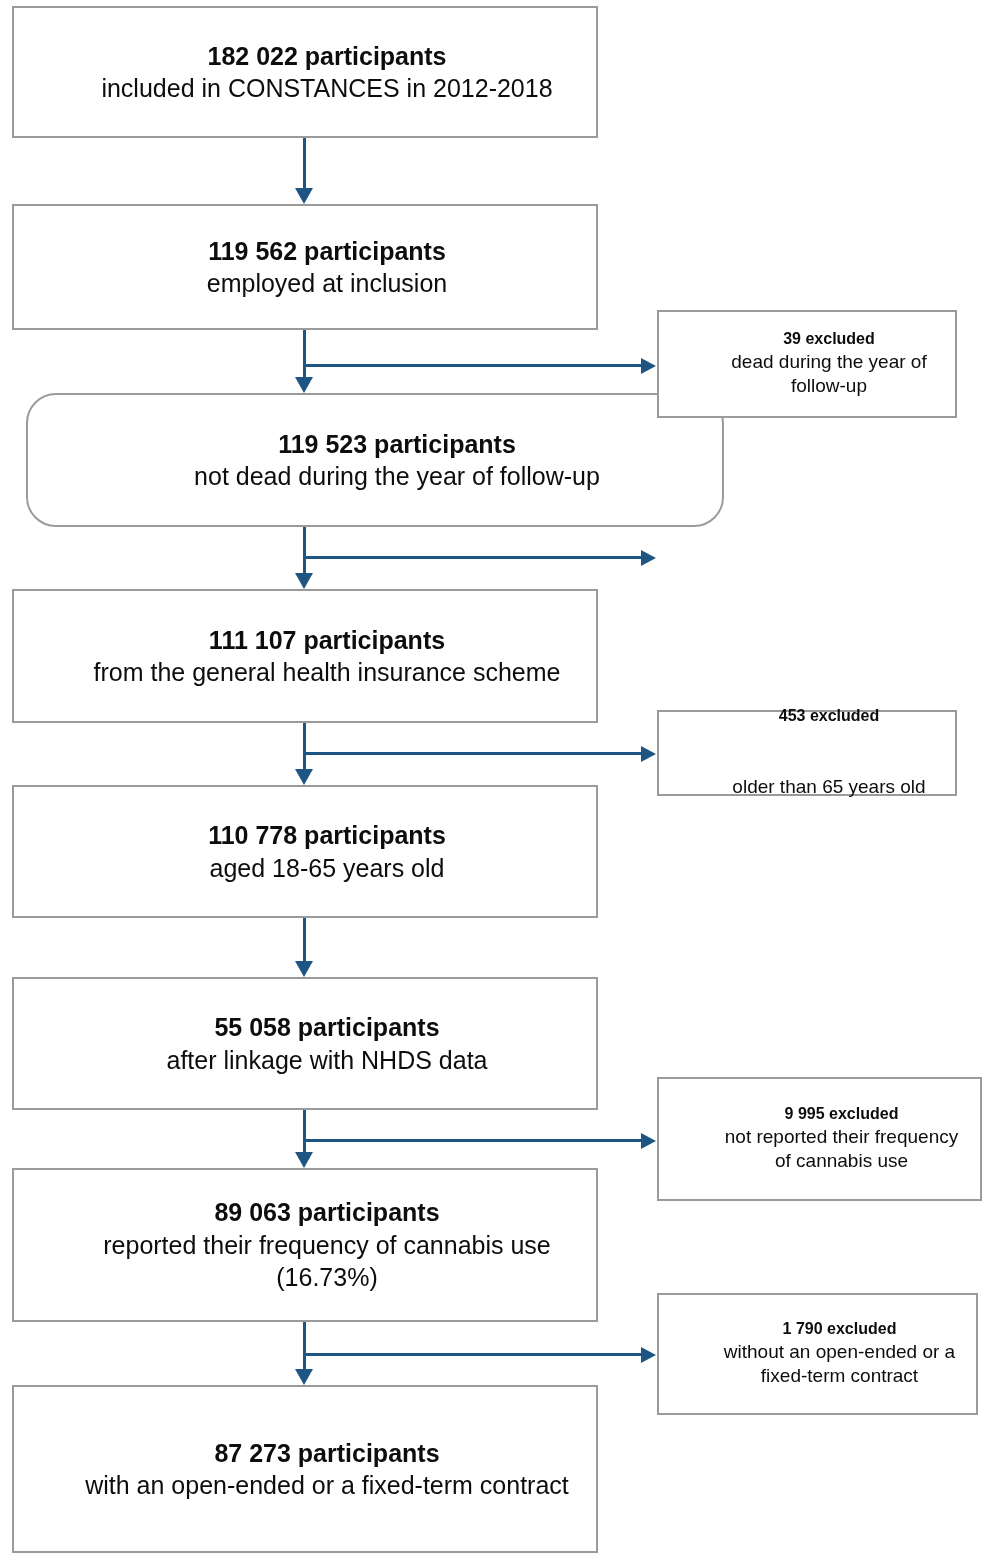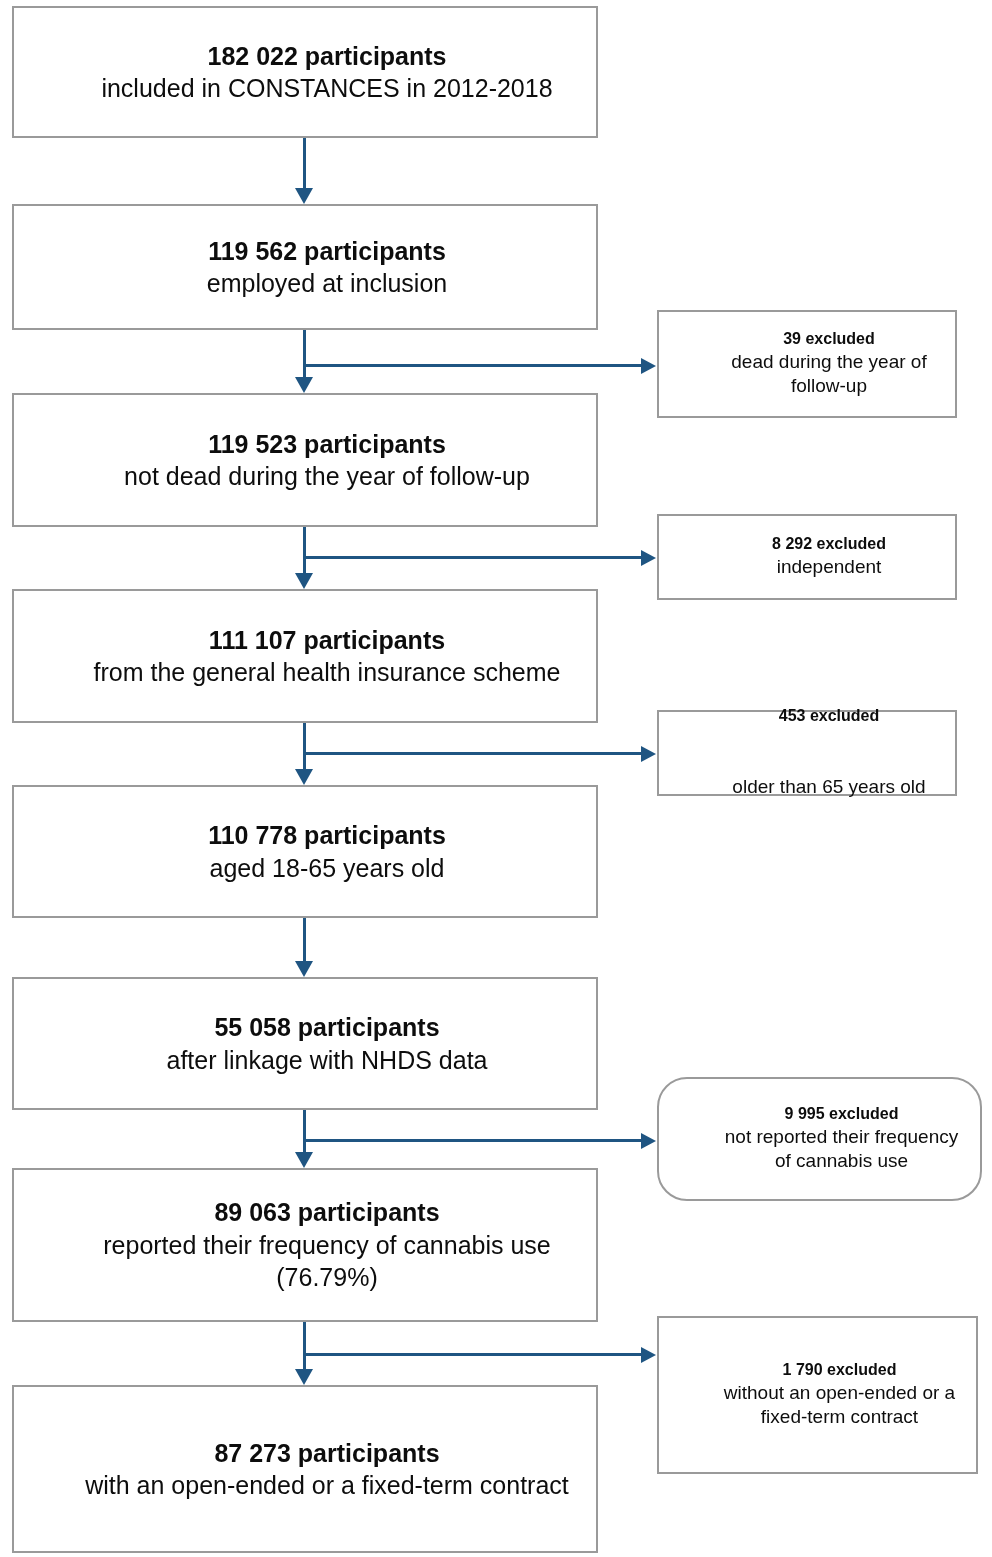--- a/index.html
+++ b/index.html
@@ -80,21 +80,21 @@
   <div class="box main-box" style="left:12px; top:6px; width:586px; height:132px;">
     <div class="count">182 022 participants</div>
     <div class="desc">included in CONSTANCES in 2012-2018</div>
   </div>
 
   <div class="box main-box" style="left:12px; top:204px; width:586px; height:126px;">
     <div class="count">119 562 participants</div>
     <div class="desc">employed at inclusion</div>
   </div>
 
-  <div class="box main-box" style="left:12px; top:393px; width:586px; height:134px;">
+  <div class="box main-box" style="left:26px; top:393px; width:698px; height:134px;border-radius:30px;">
     <div class="count">119 523 participants</div>
     <div class="desc">not dead during the year of follow-up</div>
   </div>
 
   <div class="box main-box" style="left:12px; top:589px; width:586px; height:134px;">
     <div class="count">111 107 participants</div>
     <div class="desc">from the general health insurance scheme</div>
   </div>
 
   <div class="box main-box" style="left:12px; top:785px; width:586px; height:133px;">
@@ -102,49 +102,45 @@
     <div class="desc">aged 18-65 years old</div>
   </div>
 
   <div class="box main-box" style="left:12px; top:977px; width:586px; height:133px;">
     <div class="count">55 058 participants</div>
     <div class="desc">after linkage with NHDS data</div>
   </div>
 
   <div class="box main-box" style="left:12px; top:1168px; width:586px; height:154px;">
     <div class="count">89 063 participants</div>
-    <div class="desc">reported their frequency of cannabis use (76.79%)</div>
+    <div class="desc">reported their frequency of cannabis use (16.73%)</div>
   </div>
 
   <div class="box main-box" style="left:12px; top:1385px; width:586px; height:168px;">
     <div class="count">87 273 participants</div>
     <div class="desc">with an open-ended or a fixed-term contract</div>
   </div>
 
   <div class="box excl-box" style="left:657px; top:310px; width:300px; height:108px;">
     <div class="count">39 excluded</div>
     <div class="desc">dead during the year of follow-up</div>
   </div>
 
-  <div class="box excl-box" style="left:657px; top:514px; width:300px; height:86px;">
-    <div class="count">8 292 excluded</div>
-    <div class="desc">independent</div>
-  </div>
 
   <div class="box excl-box" style="left:657px; top:710px; width:300px; height:86px;gap:48px;">
     <div class="count">453 excluded</div>
     <div class="desc">older than 65 years old</div>
   </div>
 
-  <div class="box excl-box" style="left:657px; top:1077px; width:325px; height:124px;border-radius:30px;">
+  <div class="box excl-box" style="left:657px; top:1077px; width:325px; height:124px;">
     <div class="count">9 995 excluded</div>
     <div class="desc">not reported their frequency of cannabis use</div>
   </div>
 
-  <div class="box excl-box" style="left:657px; top:1293px; width:321px; height:158px;margin-top:23px;">
+  <div class="box excl-box" style="left:657px; top:1293px; width:321px; height:122px;">
     <div class="count">1 790 excluded</div>
     <div class="desc">without an open-ended or a fixed-term contract</div>
   </div>
 
   <div class="vline" style="left:303px; top:138px; height:52px;"></div>
   <div class="arrow-down" style="left:295px; top:188px;"></div>
 
   <div class="vline" style="left:303px; top:330px; height:47px;"></div>
   <div class="arrow-down" style="left:295px; top:377px;"></div>
   <div class="hline" style="left:303px; top:364px; width:339px;"></div>

